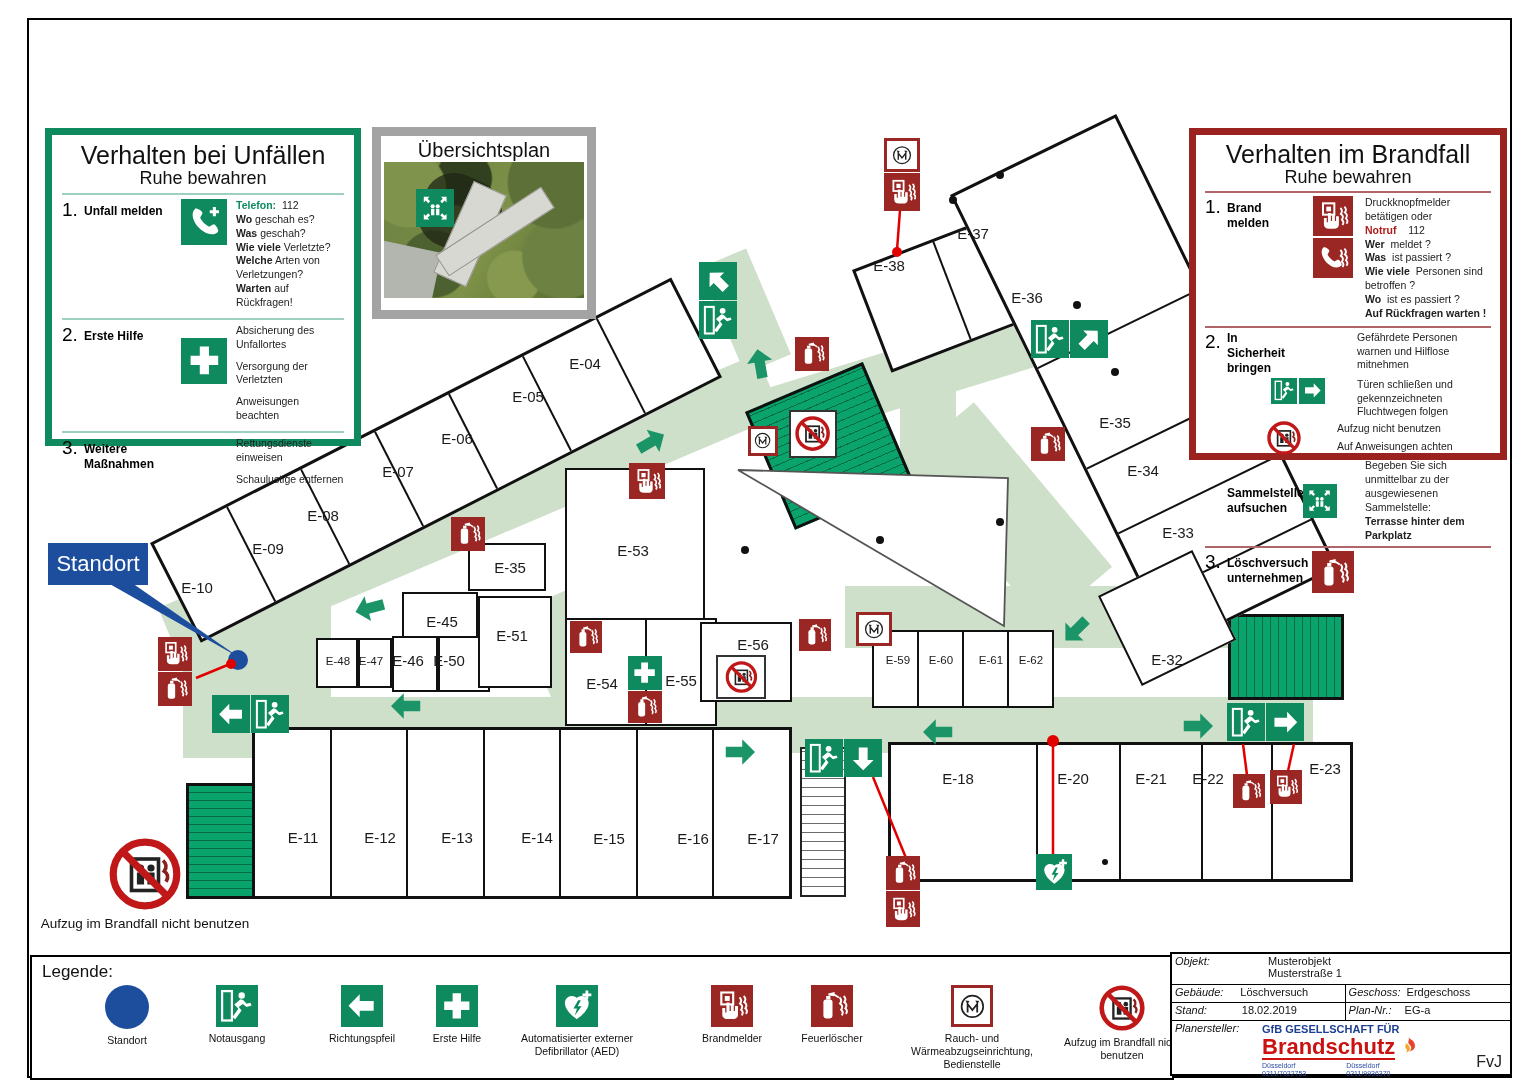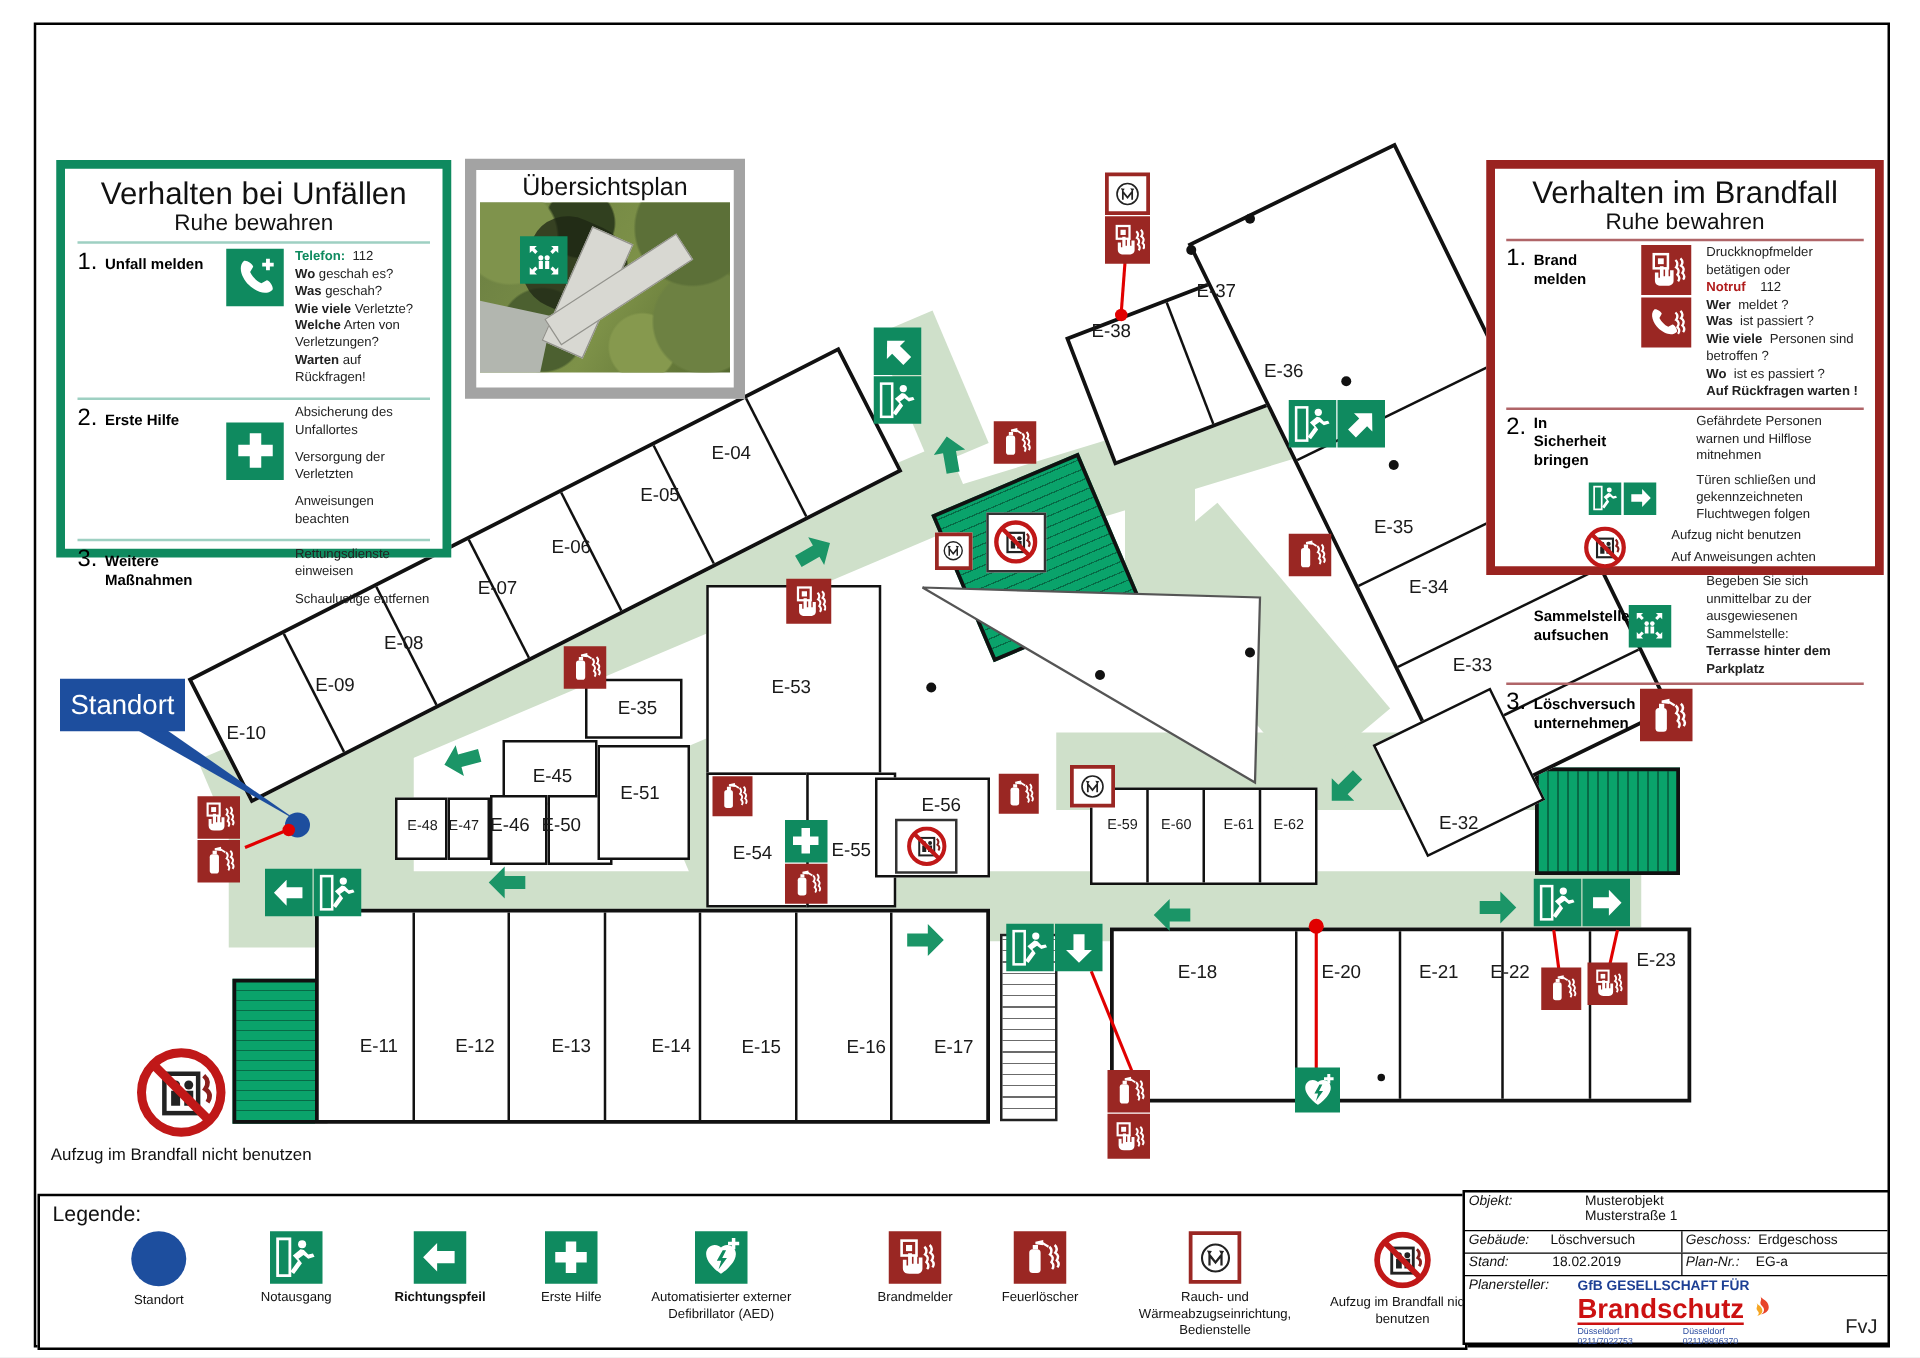--- a/index.html
+++ b/index.html
@@ -609,21 +609,21 @@
       </div>
     </div>
     <div class="divR" style="margin-top:5px;"></div>
     <div class="sec">
       <div class="num">2.</div>
       <div style="flex:1;">
         <div style="display:flex;">
           <div class="shead" style="width:72px;padding-top:0;">In Sicherheit bringen</div>
           <div class="stext" style="padding-left:58px;">Gefährdete Personen warnen und Hilflose mitnehmen</div>
         </div>
-        <div style="display:flex;align-items:center;margin-top:2px;">
+        <div style="display:flex;margin-top:2px;">
           <span class="sq g" style="width:26px;height:26px;margin-left:44px;">
               <svg>
                 <use href="#sy-runner"></use>
               </svg>
             </span>
           <span class="sq g" style="width:26px;height:26px;margin-left:2px;">
               <svg>
                 <use href="#sy-arrow"></use>
               </svg>
             </span>
@@ -673,21 +673,21 @@
       <div class="lb">Standort</div>
     </div>
     <div class="litem" style="left:135px;top:28px;">
       <div class="ic sq g" style="width:42px;height:42px;">
           <svg>
             <use href="#sy-runner"></use>
           </svg>
         </div>
       <div class="lb">Notausgang</div>
     </div>
-    <div class="litem" style="left:250px;top:28px;font-weight:bold;">
+    <div class="litem" style="left:260px;top:28px;">
       <div class="ic sq g" style="width:42px;height:42px;">
           <svg style="transform:rotate(180deg)">
             <use href="#sy-arrow"></use>
           </svg>
         </div>
       <div class="lb">Richtungspfeil</div>
     </div>
     <div class="litem" style="left:355px;top:28px;">
       <div class="ic sq g" style="width:42px;height:42px;">
           <svg>

